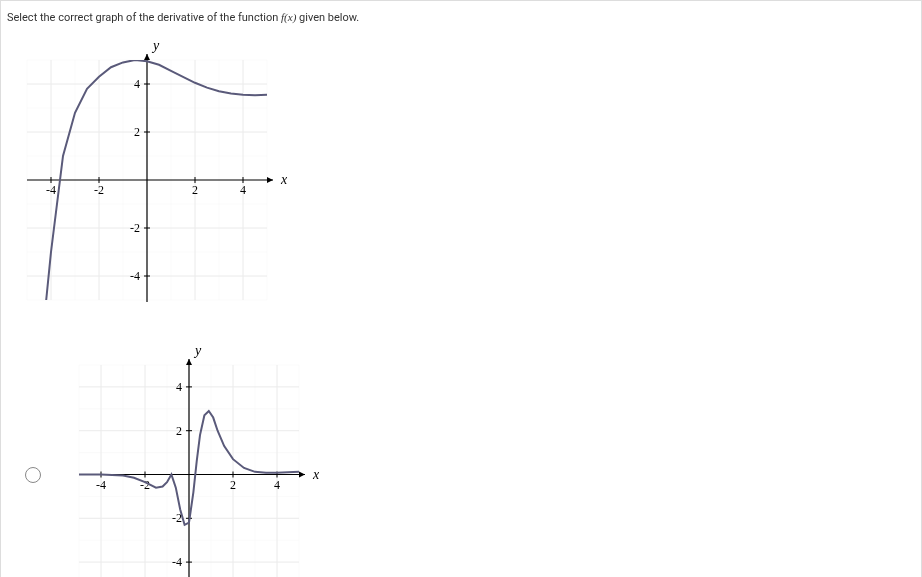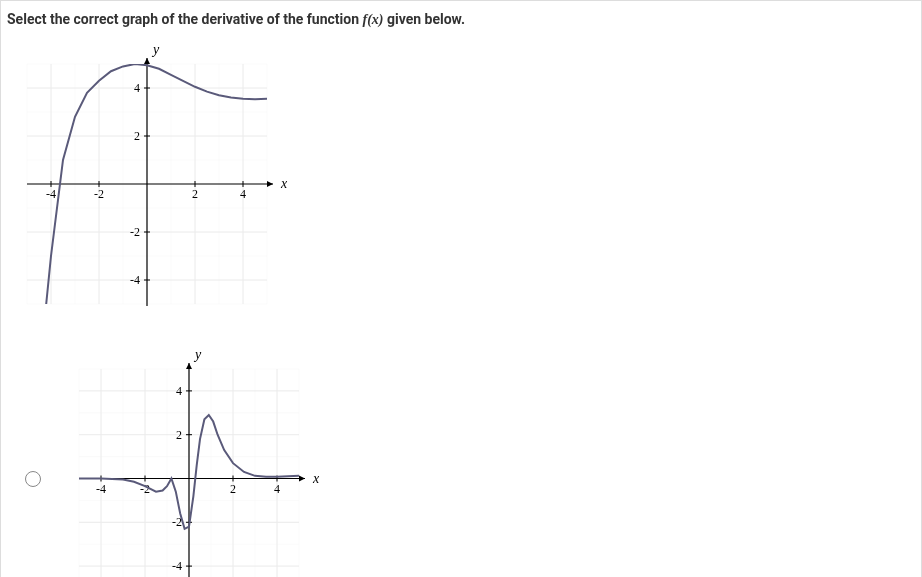--- a/index.html
+++ b/index.html
@@ -8,25 +8,24 @@
     background: #fff;
     color: #333;
     padding: 0;
   }
   .wrapper {
     border: 1px solid #ddd;
     padding: 10px 8px;
     min-height: 577px;
   }
   .question {
-    font-size: 14px;
+    font-size: 11px;
     color: #333;
     margin-bottom: 18px;
     margin-left: -2px;
-    font-weight: bold;
   }
   .fx { font-style: italic; font-family: 'Times New Roman', serif; }
   .graphs { display: flex; flex-direction: column; gap: 35px; margin-left: 6px; }
   .graph-row { display: flex; align-items: flex-start; gap: 16px; }
   .radio-col { width: 36px; display: flex; justify-content: center; padding-top: 120px; }
   .radio {
     width: 16px; height: 16px; border-radius: 50%;
     border: 1.5px solid #888; background: #fff; cursor: pointer;
   }
   .graph-box { position: relative; }

